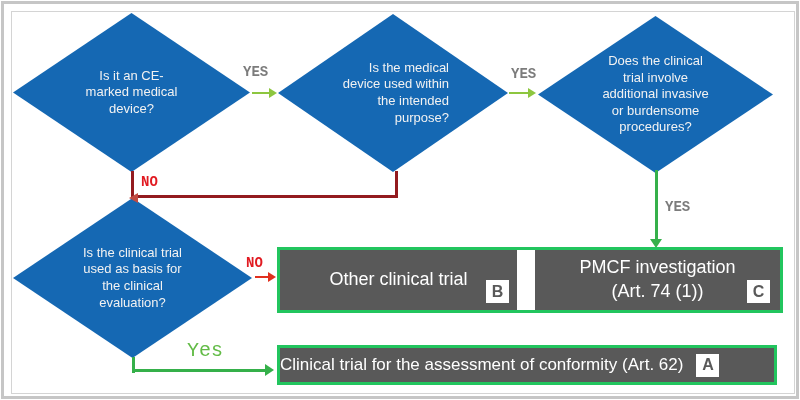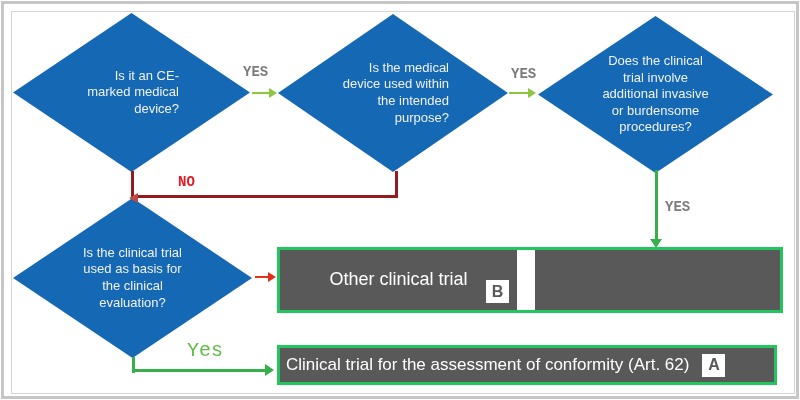--- a/index.html
+++ b/index.html
@@ -12,21 +12,21 @@
   .frame-outer{position:absolute;left:1px;top:1px;right:1px;bottom:1px;border:3px solid #c6c6c6;}
   .frame-inner{position:absolute;left:11px;top:11px;right:5px;bottom:6px;border:1px solid #d4d4d4;}
 
   
   .diamond{
     position:absolute;background:#1568b3;
     clip-path:polygon(50% 0,100% 50%,50% 100%,0 50%);
     display:flex;align-items:center;justify-content:center;
     text-align:center;color:#f2f2f2;font-size:13px;line-height:1.28;
   }
-  .d1{left:13px;top:13px;width:237px;height:159px;text-align:right;}
+  .d1{left:13px;top:13px;width:237px;height:159px;}
   .d2{left:278px;top:14px;width:230px;height:158px;}
   .d3{left:538px;top:16px;width:235px;height:157px;}
   .d4{left:13px;top:198px;width:239px;height:160px;}
   .d1 .q{width:95px;}
   .d2 .q{width:112px;text-align:right;}
   .d3 .q{width:112px;}
   .d4 .q{width:110px;}
 
   
   .line{position:absolute;}
@@ -38,39 +38,39 @@
   .tri{position:absolute;width:0;height:0;}
   .tri-right-lg{border-left:8px solid #8dc63f;border-top:5px solid transparent;border-bottom:5px solid transparent;}
   .tri-right-rd{border-left:8px solid #e1301e;border-top:5px solid transparent;border-bottom:5px solid transparent;}
   .tri-right-gr{border-left:9px solid #35b04a;border-top:6px solid transparent;border-bottom:6px solid transparent;}
   .tri-down-gr{border-top:9px solid #35b04a;border-left:6px solid transparent;border-right:6px solid transparent;}
   .tri-left-mr{border-right:9px solid #c04a42;border-top:5px solid transparent;border-bottom:5px solid transparent;}
 
   
   .lbl{position:absolute;font-weight:bold;font-size:14px;font-family:Liberation Mono, monospace;}
   .lbl-yes{color:#7c7c7c;}
-  .lbl-no{color:#e11b22;margin-left:37px;}
+  .lbl-no{color:#e11b22;}
   .lbl-yes-green{color:#62bb46;font-weight:normal;font-size:20px;}
 
   
   .outcome{position:absolute;background:#595959;border:3px solid #22c55e;box-sizing:border-box;color:#ffffff;}
   .bc-box{left:277px;top:247px;width:506px;height:66px;}
   .bc-half{position:absolute;top:0;height:100%;display:flex;flex-direction:column;
            align-items:center;justify-content:center;text-align:center;
            font-size:18px;line-height:1.32;}
   .half-b{left:0;width:237px;}
   .half-c{left:255px;width:245px;}
   .divider{position:absolute;left:237px;top:0;width:18px;height:100%;background:#ffffff;}
   .badge{background:#ffffff;color:#595959;font-weight:bold;font-size:16px;
          width:23px;height:23px;display:flex;align-items:center;justify-content:center;}
   .badge-abs{position:absolute;}
   .badge-b{right:8px;bottom:7px;}
   .badge-c{right:10px;bottom:7px;}
   .a-box{left:277px;top:345px;width:500px;height:40px;display:flex;align-items:center;
-         padding-left:6px;gap:13px;font-size:17px;}
+         gap:13px;font-size:17px;}
   .a-box .badge{flex:0 0 auto;}
 </style>
 </head>
 <body>
 
 <div class="frame-outer"></div>
 <div class="frame-inner"></div>
 
 <div class="diamond d1">
   <div class="q">Is it an CE-marked medical device?</div>
@@ -111,18 +111,23 @@
 <div class="line gr" style="left:132px;top:369px;width:135px;height:3px;"></div>
 <div class="tri tri-right-gr" style="left:265px;top:364px;"></div>
 <div class="lbl lbl-yes-green" style="left:187px;top:339px;">Yes</div>
 
 <div class="outcome bc-box">
   <div class="bc-half half-b">
     <div>Other clinical trial</div>
     <div class="badge badge-abs badge-b">B</div>
   </div>
   <div class="divider"></div>
+  <div class="bc-half half-c">
+    <div>PMCF investigation</div>
+    <div>(Art. 74 (1))</div>
+    <div class="badge badge-abs badge-c">C</div>
+  </div>
 </div>
 
 <div class="outcome a-box">
   <div>Clinical trial for the assessment of conformity (Art. 62)</div>
   <div class="badge">A</div>
 </div>
 
 </body></html>

